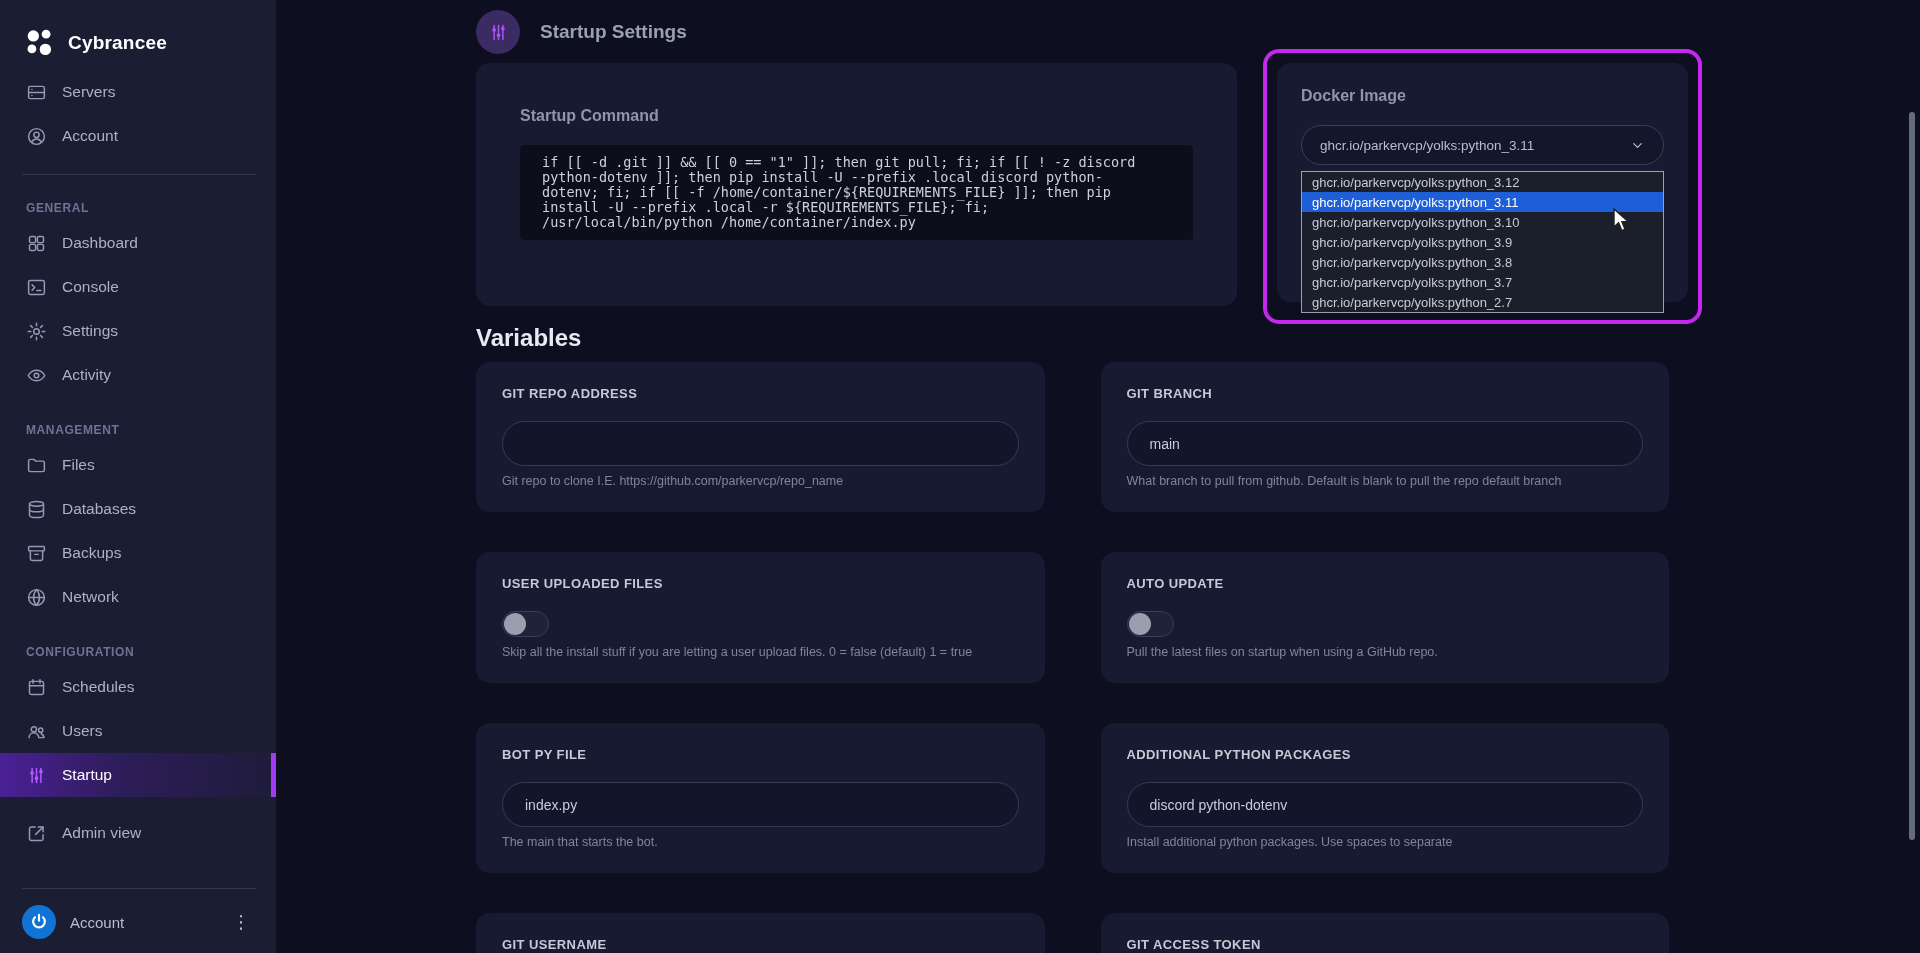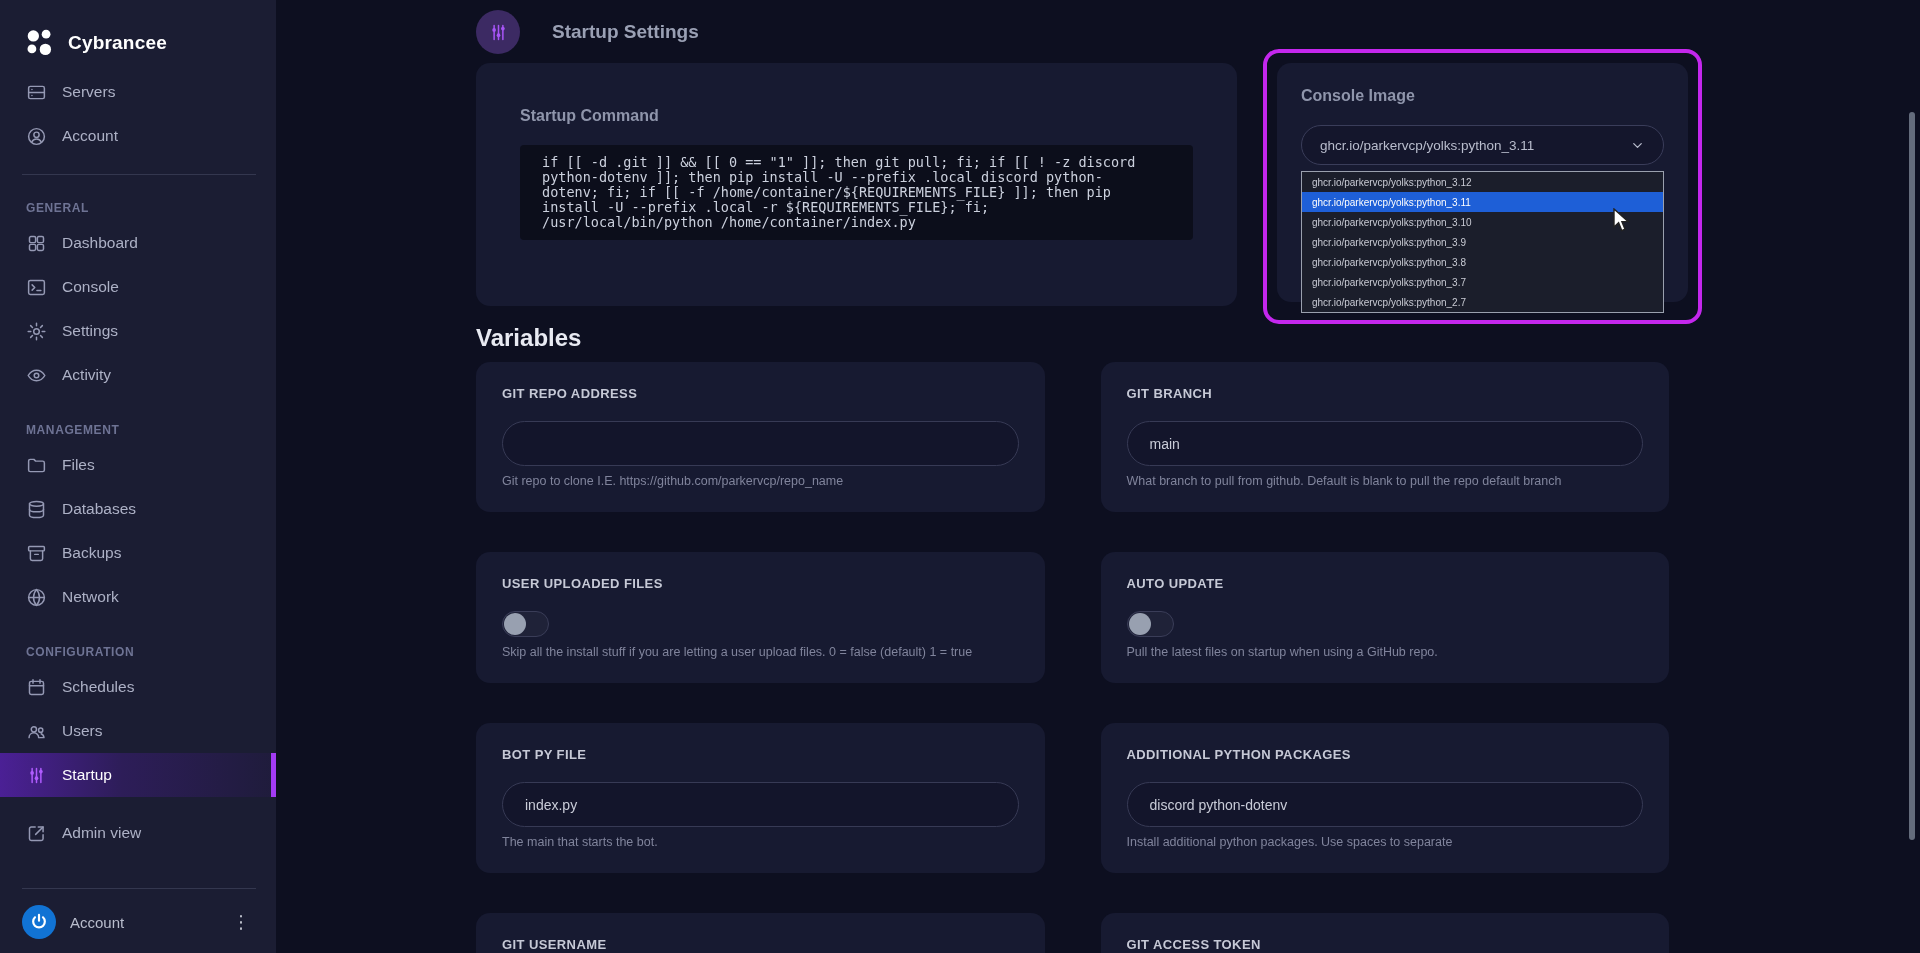--- a/index.html
+++ b/index.html
@@ -38,21 +38,21 @@
   .footer-divider{ height:1px; background:#34374f; margin:0 20px 16px 22px; }
   .footer-row{ display:flex; align-items:center; gap:14px; padding:0 20px 0 22px; }
   .avatar{
     width:34px; height:34px; border-radius:50%; background:#1173d4;
     display:flex; align-items:center; justify-content:center; flex:0 0 auto;
   }
   .footer-label{ font-size:15px; color:#b9bdcd; flex:1; }
   .kebab{ color:#c3c6d1; font-size:18px; cursor:pointer; padding:2px 6px; }
   
   .main{ margin-left:250px; padding:0 0 0 226px; position:relative; }
-  .page-header{ display:flex; align-items:center; gap:32px; padding-top:4px; height:60px; }
+  .page-header{ display:flex; align-items:center; gap:20px; padding-top:4px; height:60px; }
   .header-badge{
     width:44px; height:44px; border-radius:50%; background:#3c2a63;
     display:flex; align-items:center; justify-content:center; color:#a855f7;
   }
   .page-title{ font-size:19px; font-weight:600; color:#9aa0b4; }
   .cards-row{ position:relative; width:1226px; height:243px; margin-top:3px; }
   .card{ background:#171a31; border-radius:14px; }
   .card-title{ font-size:16px; font-weight:600; color:#8f95ab; }
   .cmd-card{ position:absolute; left:0; top:0; width:761px; height:243px; padding:44px; }
   .code-block{
@@ -73,21 +73,21 @@
     padding:0 18px; font-size:13.5px; color:#b9bdcd; cursor:pointer; gap:8px;
   }
   .select-pill .sel-text{ flex:1; white-space:nowrap; overflow:hidden; }
   .chev{ color:#b9bdcd; flex:0 0 auto; display:flex; }
   .dropdown{
     position:absolute; left:24px; right:24px; top:108px;
     background:#1b1e2b; border:1px solid #9aa0ae; z-index:20;
   }
   .dd-option{
     height:20px; display:flex; align-items:center; padding:0 10px;
-    font-size:10px; color:#c9cbd4; cursor:pointer; white-space:nowrap;
+    font-size:13px; color:#c9cbd4; cursor:pointer; white-space:nowrap;
   }
   .dd-option.hl{ background:#1e5fd7; color:#fff; }
   
   .vars-heading{ margin:18px 0 10px; font-size:24px; font-weight:700; color:#e8eaf2; }
   .vars-grid{
     width:1193px; display:grid; grid-template-columns:1fr 1fr;
     column-gap:56px; row-gap:40px;
   }
   .var-card{ background:#171a31; border-radius:14px; padding:24px 26px; }
   .var-label{
@@ -312,21 +312,21 @@
       <div class="card-title">Startup Command</div>
       <div class="code-block" id="code-block">if [[ -d .git ]] &amp;&amp; [[ 0 == "1" ]]; then git pull; fi; if [[ ! -z discord
 python-dotenv ]]; then pip install -U --prefix .local discord python-
 dotenv; fi; if [[ -f /home/container/${REQUIREMENTS_FILE} ]]; then pip
 install -U --prefix .local -r ${REQUIREMENTS_FILE}; fi;
 /usr/local/bin/python /home/container/index.py</div>
     </section>
 
     <div class="docker-wrap">
       <section class="card docker-card">
-        <div class="card-title">Console Image</div>
+        <div class="card-title">Docker Image</div>
         <div class="select-pill">
           <span class="sel-text">ghcr.io/parkervcp/yolks:python_3.11</span>
           <span class="chev">
             <svg viewBox="0 0 24 24" width="15" height="15" fill="none" stroke="currentColor" stroke-width="2" stroke-linecap="round" stroke-linejoin="round">
                 <path d="M6 9l6 6 6-6"></path>
               </svg>
           </span>
         </div>
         <div class="dropdown" id="dd-list">
             <div class="dd-option">ghcr.io/parkervcp/yolks:python_3.12</div>

